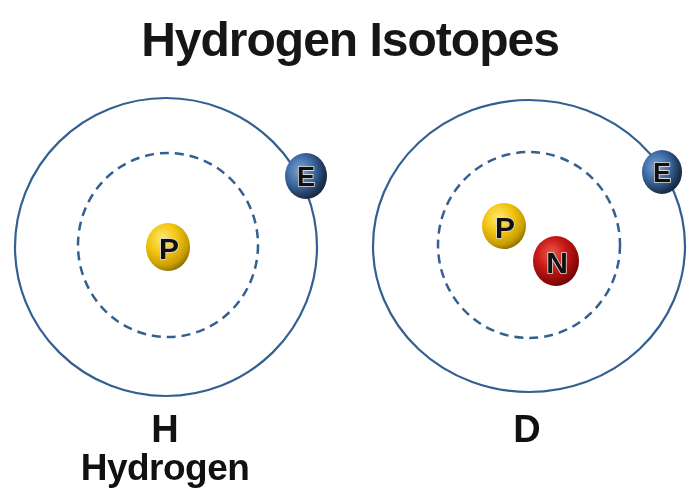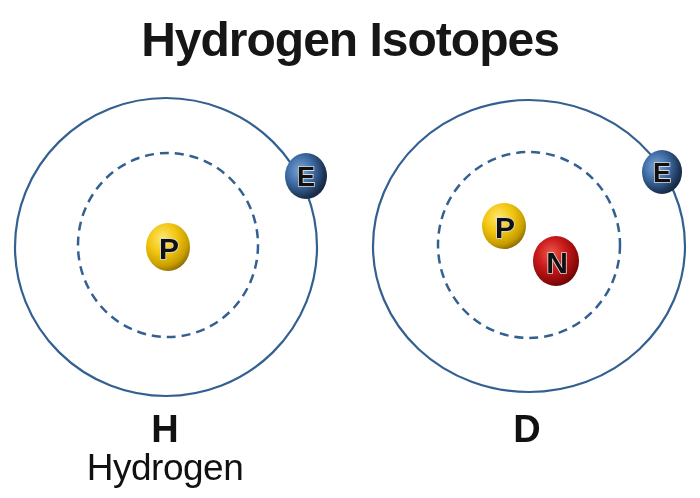--- a/index.html
+++ b/index.html
@@ -70,21 +70,21 @@
   }
   .atom-label.left  { left: 15px; }
   .atom-label.right { left: 377px; }
   .atom-symbol {
     font-size: 38px;
     font-weight: bold;
     line-height: 40px;
   }
   .atom-name {
     font-size: 37px;
-    font-weight: normal;
+    font-weight: bold;
     line-height: 38px;
     letter-spacing: -0.5px;
   }
 </style>
 </head>
 <body>
 
 <div class="page">
 
   <svg width="0" height="0" style="position:absolute" aria-hidden="true">

